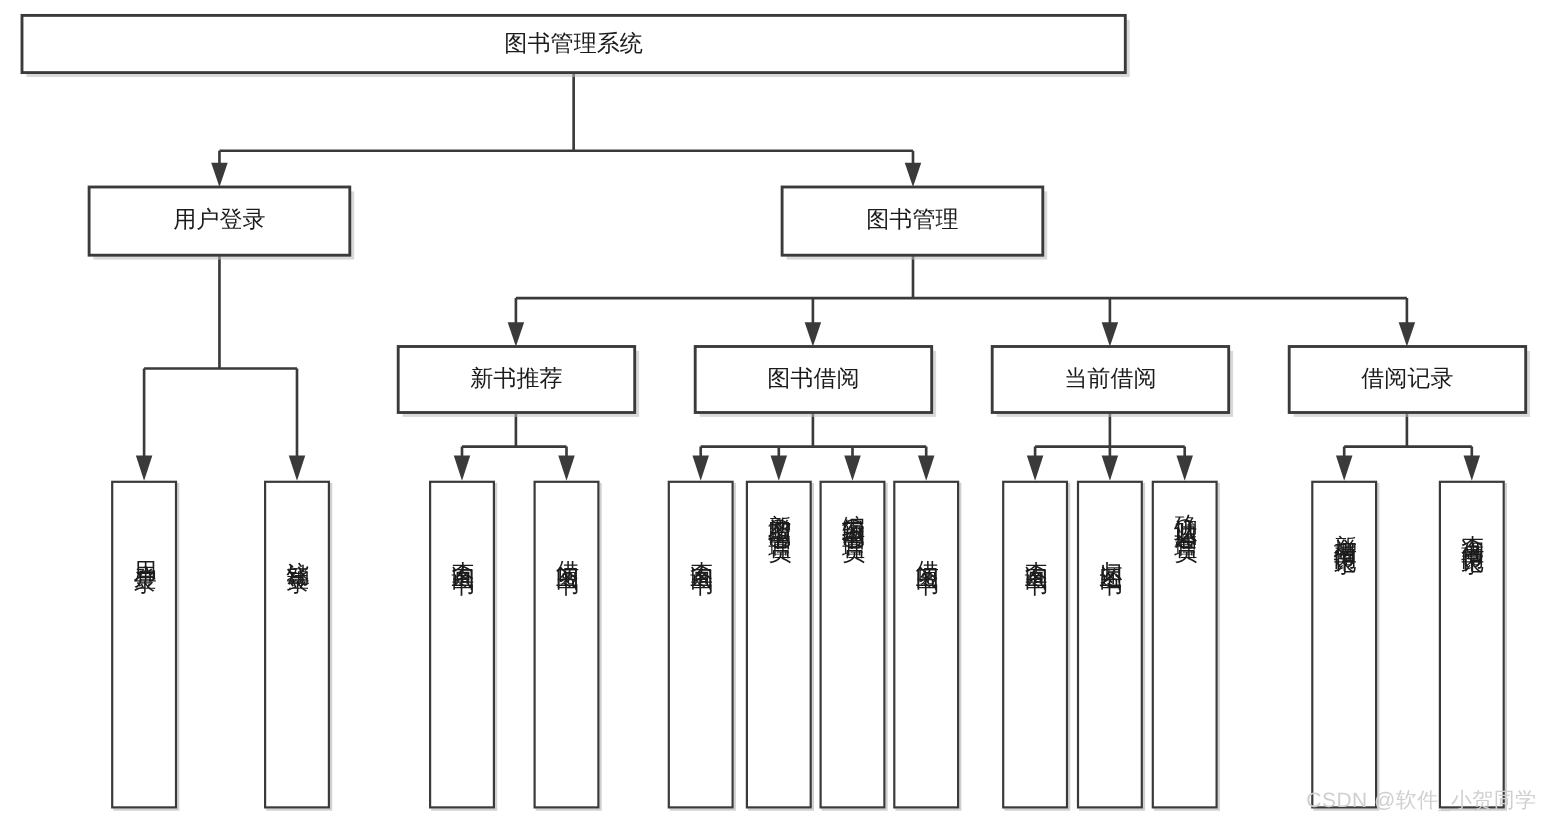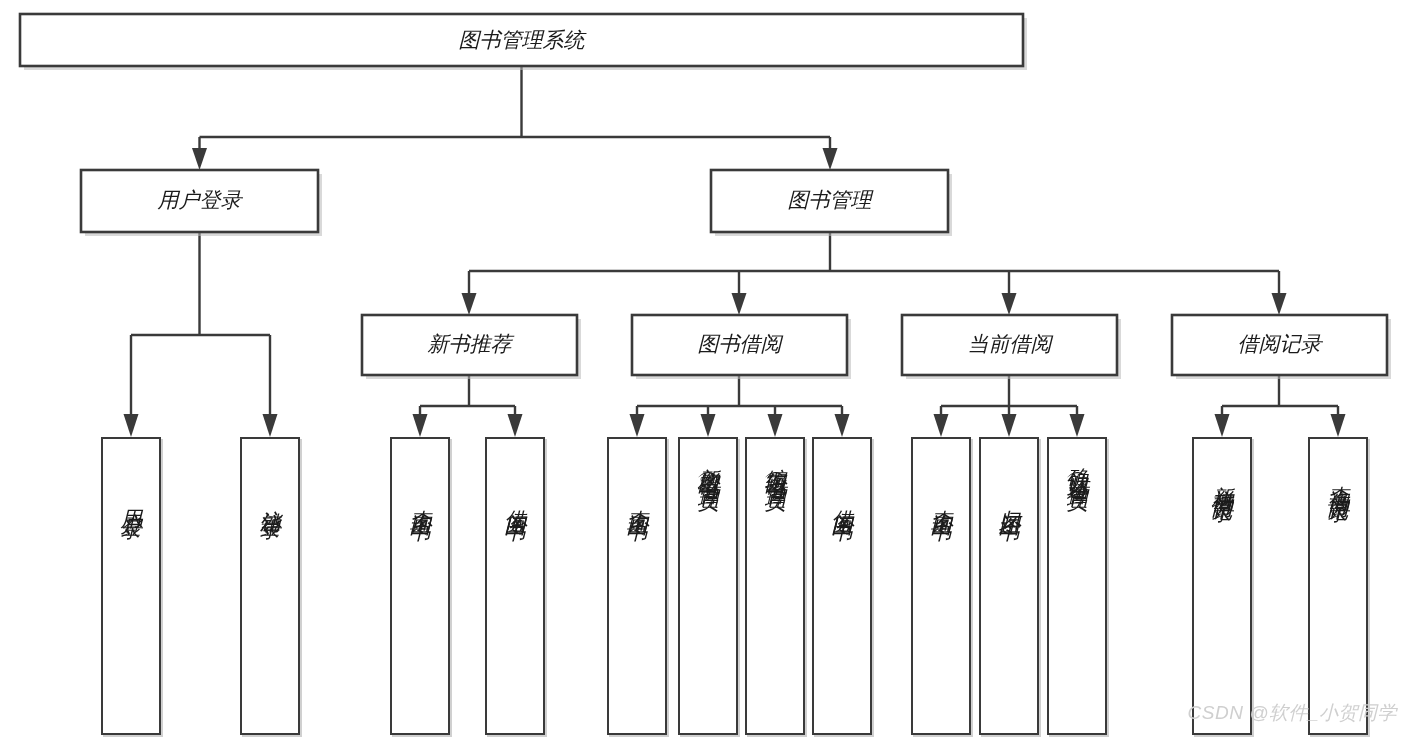--- a/index.html
+++ b/index.html
@@ -10,21 +10,20 @@
   }
   body {
     font-family: "Liberation Sans", "DejaVu Sans", sans-serif;
   }
   #diagram-root {
     position: relative;
     width: 1405px;
     height: 747px;
     overflow: hidden;
     background: #ffffff;
-    font-style: italic;
   }
   svg.tree-canvas {
     position: absolute;
     left: 0;
     top: 0;
     width: 1405px;
     height: 747px;
     display: block;
   }
   .node-box {
@@ -78,21 +77,21 @@
     padding-top: 6px;
     text-align: center;
     white-space: nowrap;
   }
   .leaf-text.pad-top-lg { padding-top: 54px; }
   .leaf-text.pad-top-md { padding-top: 30px; }
   .leaf-text.pad-top-sm { padding-top: 12px; }
   .watermark {
     position: absolute;
     right: 8px;
-    bottom: 21px;
+    bottom: 6px;
     font-family: "Liberation Sans", "DejaVu Sans", sans-serif;
     font-size: 19px;
     color: #cfcfcf;
     letter-spacing: 0.5px;
     white-space: nowrap;
     pointer-events: none;
     user-select: none;
   }
 </style>
 </head>

